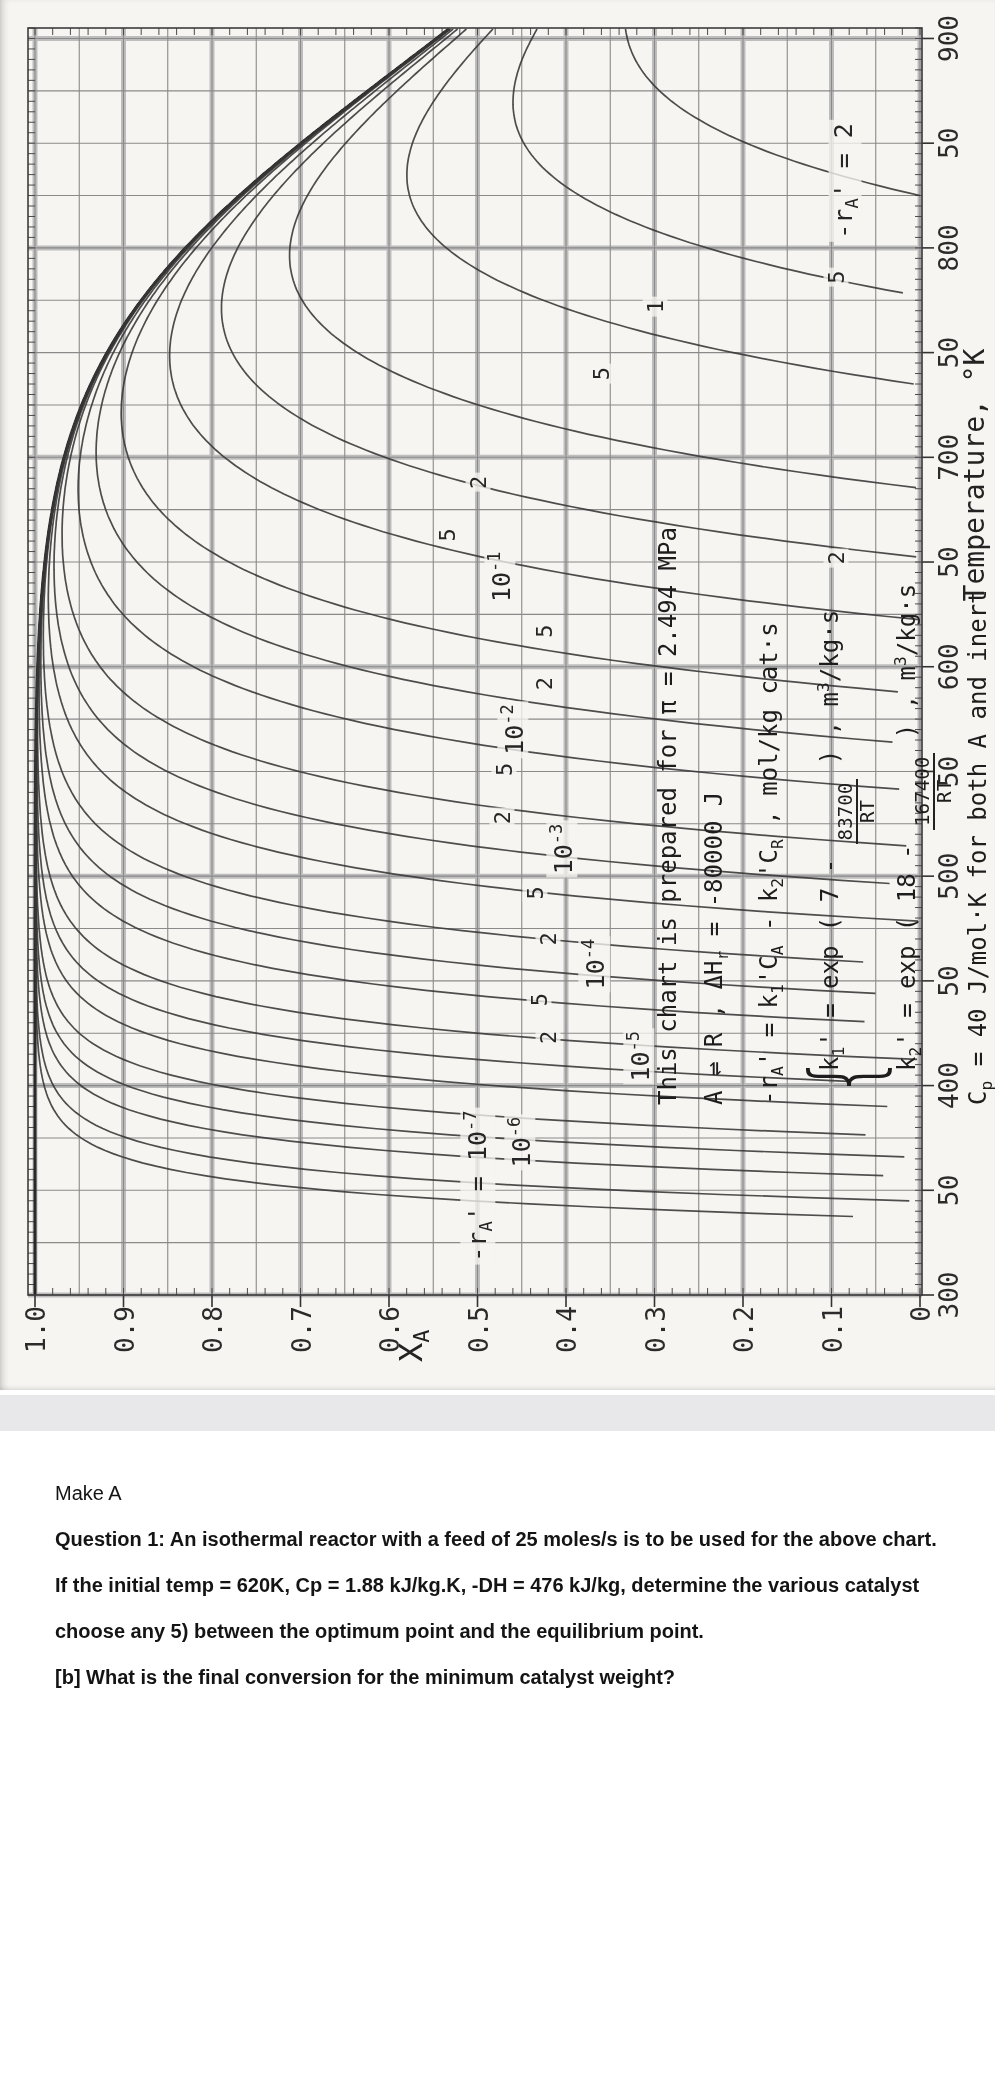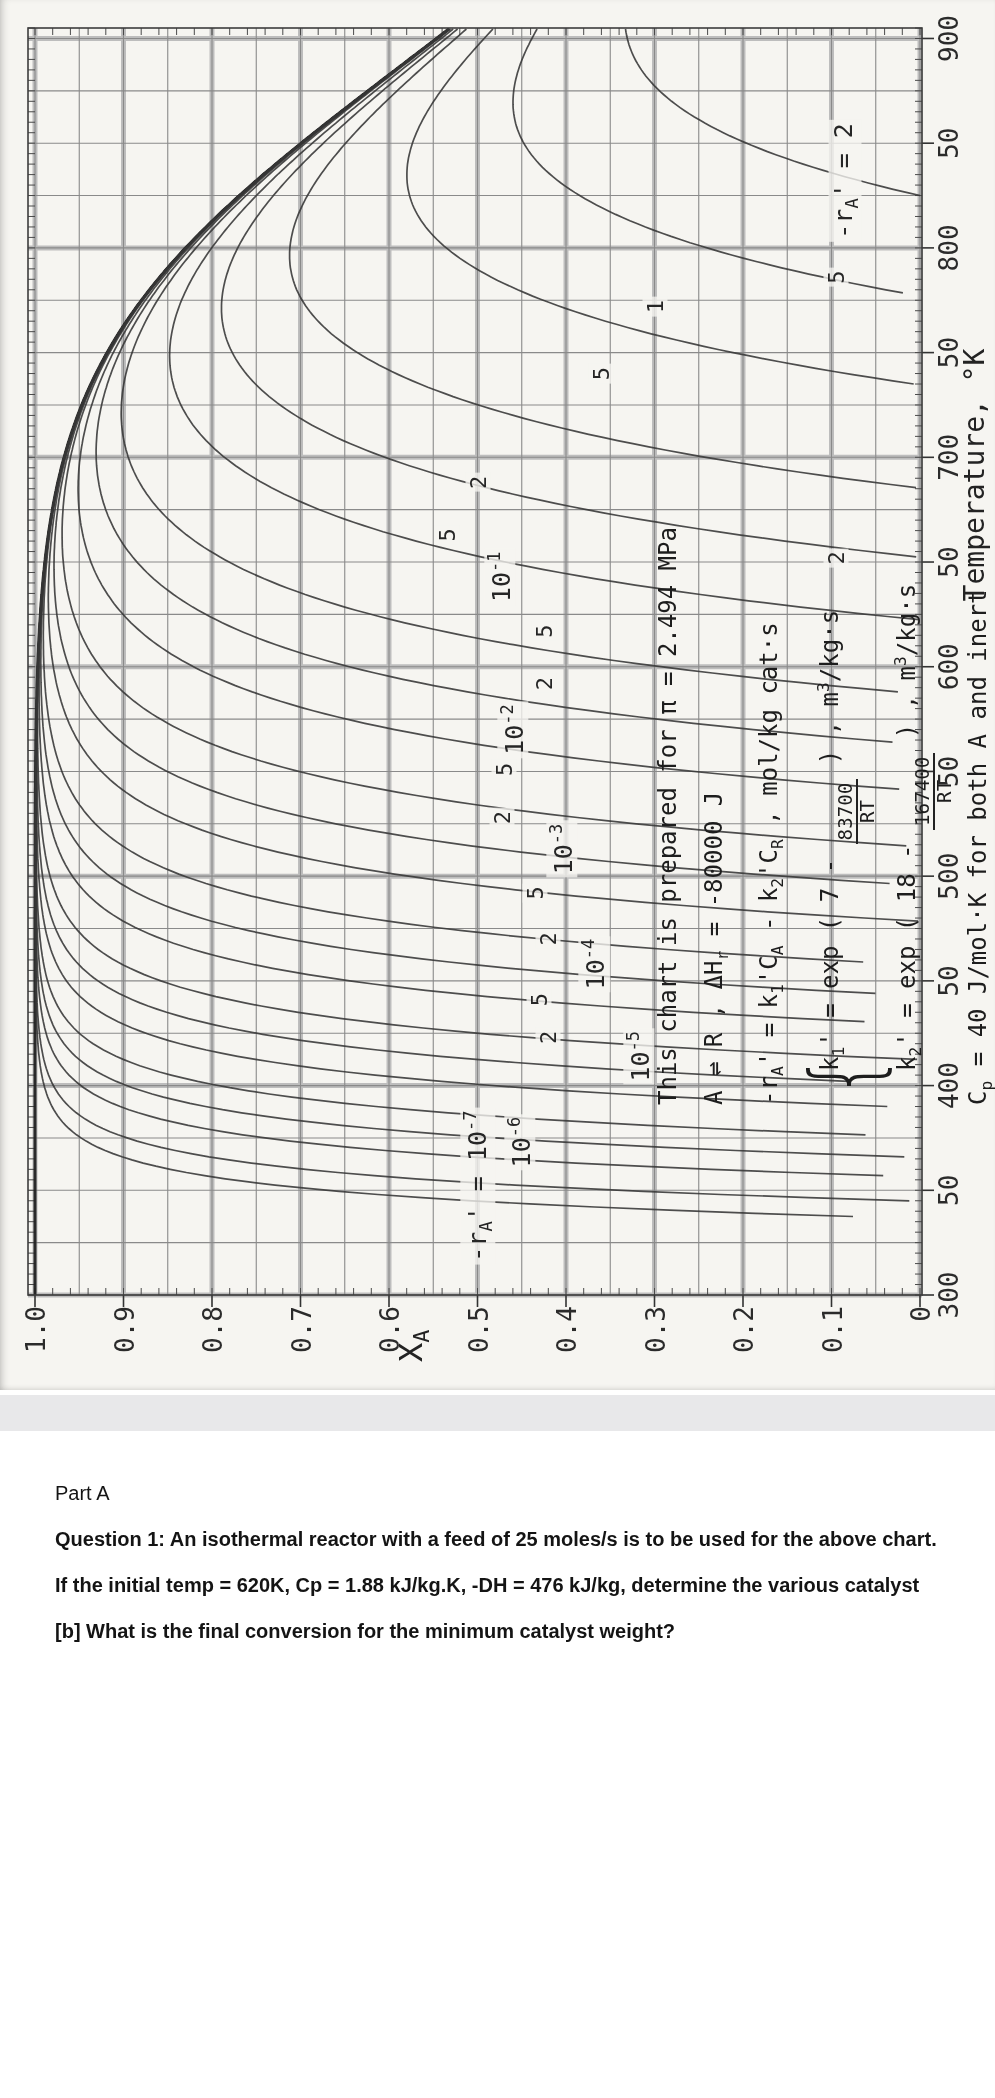--- a/index.html
+++ b/index.html
@@ -582,18 +582,19 @@
         <div class="clab" style="left: 352.588px; top: 548.3px;">2</div>
         <div class="clab big" style="left: 333.74px; top: 638.57px;">10<sup>-5</sup></div>
         <div class="clab big" style="left: 247.878px; top: 519.98px;">10<sup>-6</sup></div>
         <div class="clab big" style="left: 203.899px; top: 477.5px;">-r<sub>A</sub>' = 10<sup>-7</sup></div>
       </div>
   </div>
 
   <div class="divider"></div>
 
   <div class="questions">
-    <p class="qhead">Part A</p>
+    <p class="qhead">Make A</p>
     <p class="qline">Question 1: An isothermal reactor with a feed of 25 moles/s is to be used for the above chart.</p>
     <p class="qline">If the initial temp = 620K, Cp = 1.88 kJ/kg.K, -DH = 476 kJ/kg, determine the various catalyst</p>
+    <p class="qline">choose any 5) between the optimum point and the equilibrium point.</p>
     <p class="qline">[b] What is the final conversion for the minimum catalyst weight?</p>
   </div>
 </div>
 
 </body></html>

